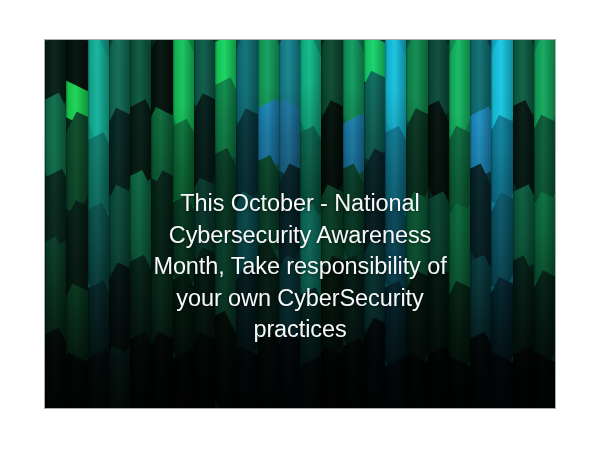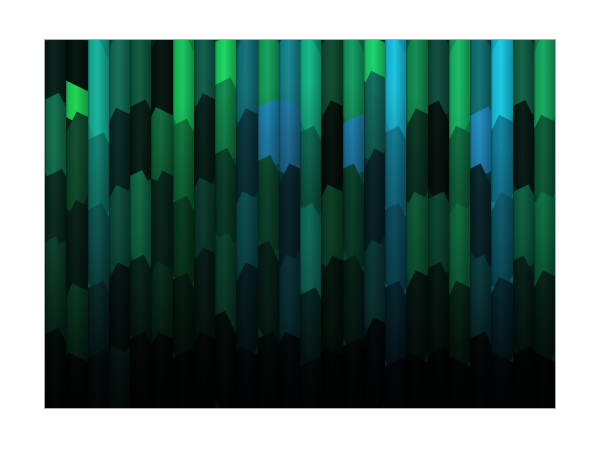--- a/index.html
+++ b/index.html
@@ -298,16 +298,21 @@
           <div class="band" style="top: 43%; height: 22%; background: rgb(10, 122, 70); transform: rotate(26deg);"></div>
           <div class="band" style="top: 64%; height: 24%; background: rgb(4, 48, 30); transform: rotate(26deg);"></div>
           <div class="band" style="top: 87%; height: 15%; background: rgb(1, 13, 8); transform: rotate(26deg);"></div>
           <div style="position: absolute; inset: 0px; pointer-events: none; background: linear-gradient(to right, rgba(0, 0, 0, 0.45) 0px, rgba(0, 0, 0, 0.1) 2px, rgba(255, 255, 255, 0.04) 45%, rgba(0, 0, 0, 0.3) 100%);"></div>
         </div>
       </div>
 
     <div class="center-glow"></div>
     <div class="vignette"></div>
 
+    <div class="headline">This October - National
+Cybersecurity Awareness
+Month, Take responsibility of
+your own CyberSecurity
+practices</div>
 
   </div>
 
 </div>
 
 </body></html>

